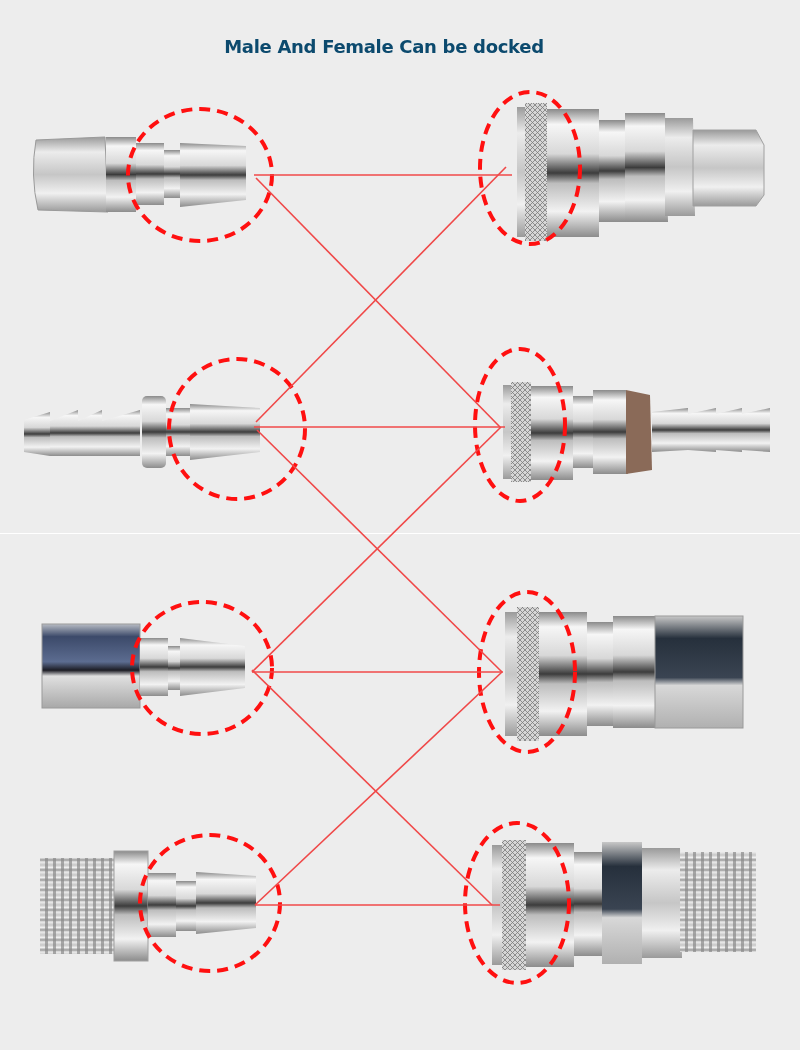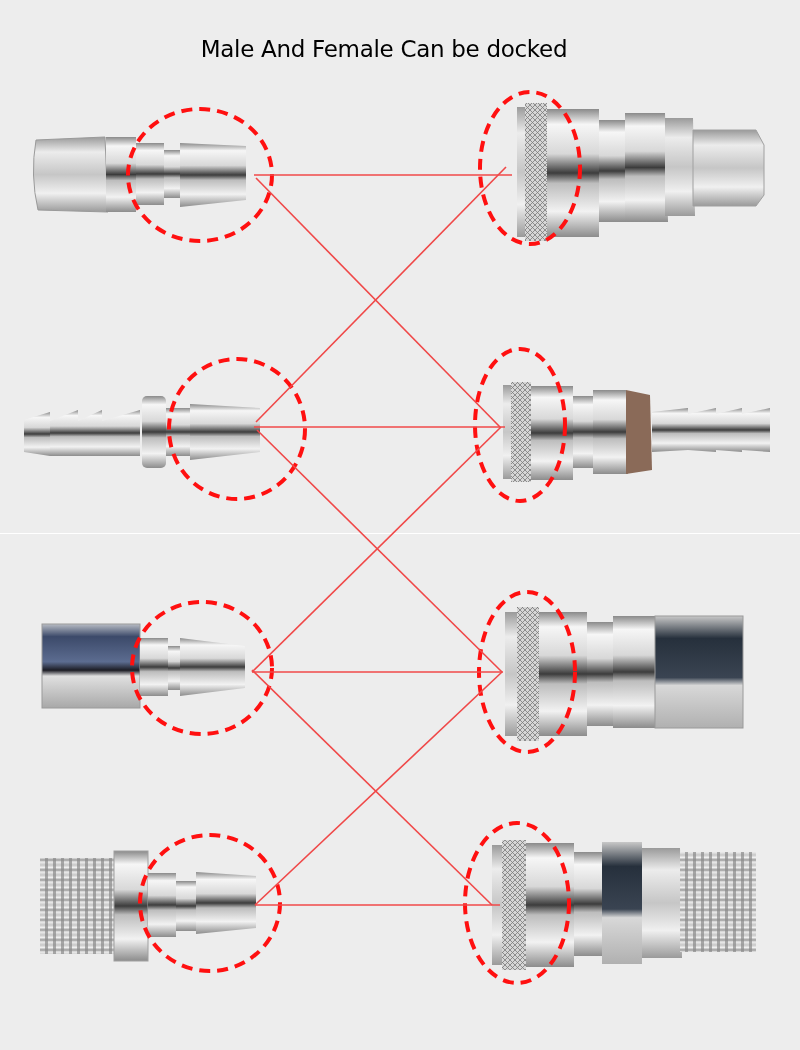--- a/index.html
+++ b/index.html
@@ -1,17 +1,17 @@
 <!DOCTYPE html>
 <html><head>
 <meta charset="utf-8">
 <style>
   html,body{margin:0;padding:0;}
   body{width:800px;height:1050px;background:#ededed;position:relative;overflow:hidden;font-family:"DejaVu Sans","Liberation Sans",sans-serif;}
-  .title{position:absolute;left:0;top:36px;width:768px;text-align:center;font-size:23px;font-weight:normal;color:#000000;letter-spacing:-0.3px;}
+  .title{position:absolute;left:0;top:36px;width:768px;text-align:center;font-size:18px;font-weight:bold;color:#0c4a6e;letter-spacing:-0.3px;}
   svg.stage{position:absolute;left:0;top:0;}
   .sep{position:absolute;left:0;top:533px;width:800px;height:1px;background:#ffffff;}
 </style>
 </head>
 <body>
 
 <div class="title">Male And Female Can be docked</div>
 <div class="sep"></div>
 
 <svg class="stage" width="800" height="1050" viewBox="0 0 800 1050">

